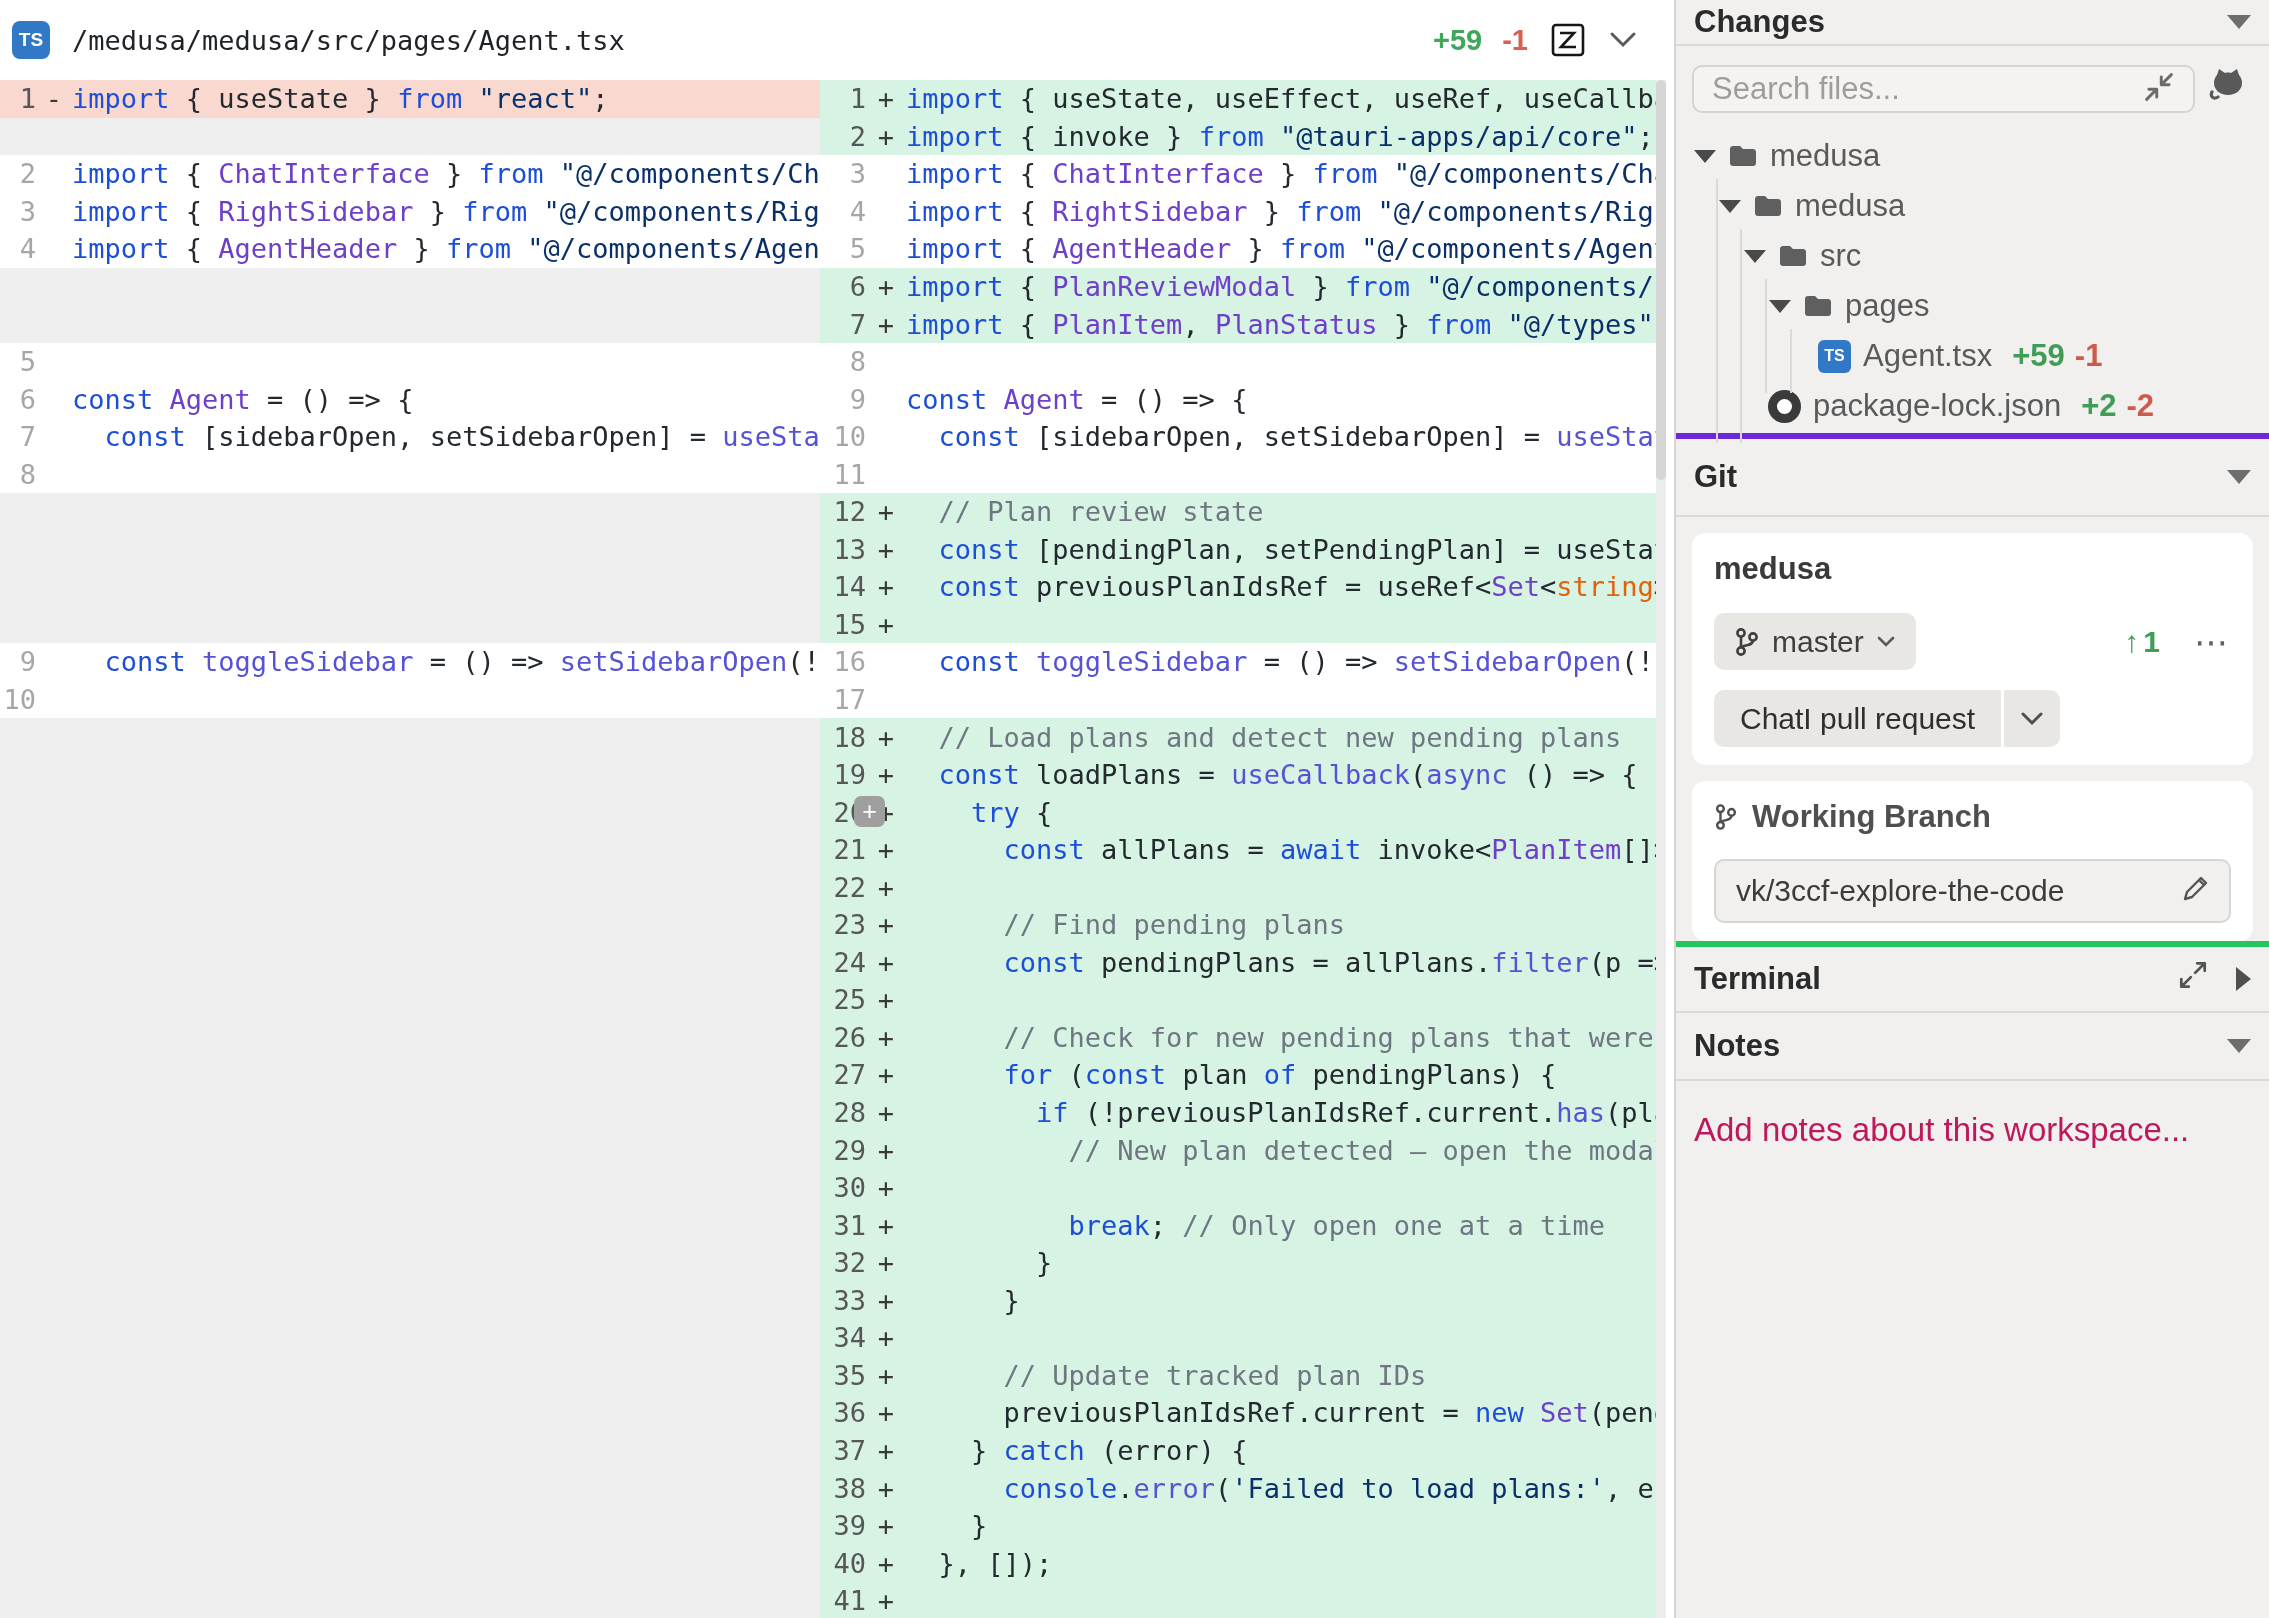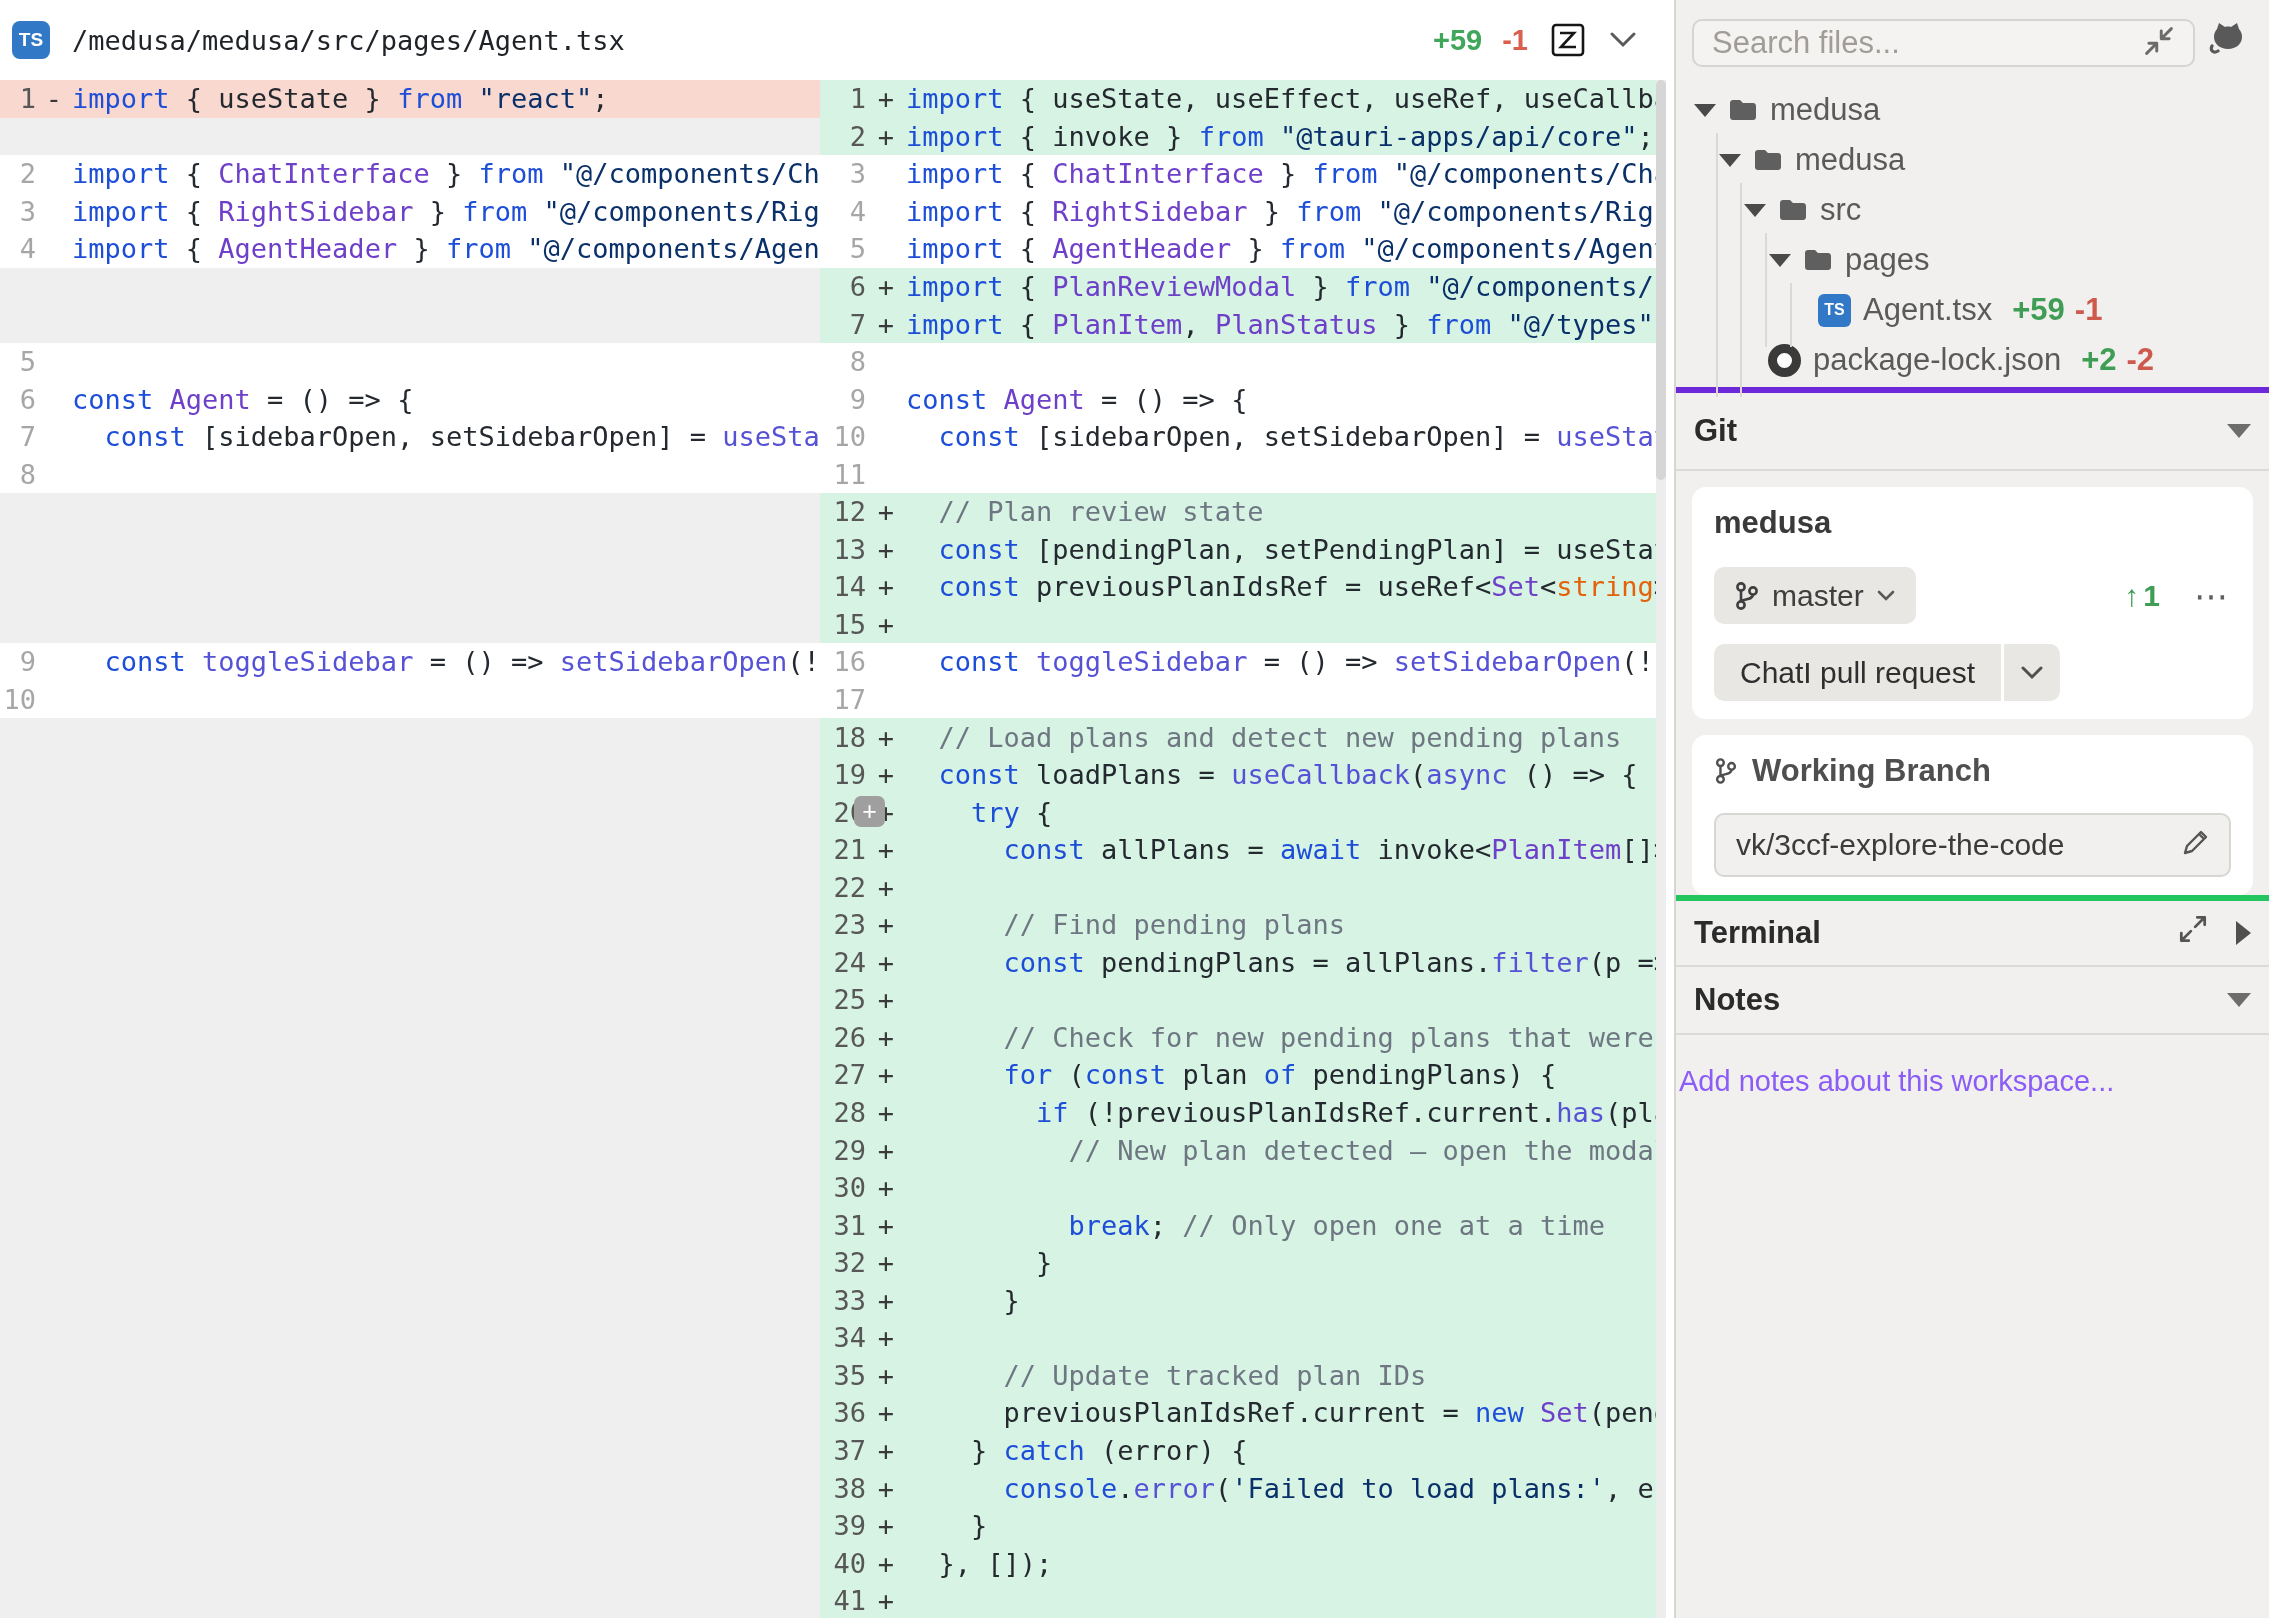--- a/index.html
+++ b/index.html
@@ -92,21 +92,21 @@
   .pr-main{height:57px;background:#e9e7e4;border-radius:10px 0 0 10px;display:flex;
            align-items:center;padding:0 26px;font-size:30px;color:#2f2f2f;}
   .pr-chev{height:57px;width:56px;background:#e9e7e4;border-radius:0 10px 10px 0;margin-left:3px;
            display:flex;align-items:center;justify-content:center;}
   .wb-title{display:flex;align-items:center;gap:14px;font-size:31px;font-weight:bold;color:#4f4f4f;}
   .wb-input{margin-top:24px;height:64px;border:2px solid #d8d6d3;border-radius:10px;
             background:#f2f0ee;display:flex;align-items:center;padding:0 18px;box-sizing:border-box;}
   .wb-input input{flex:1;border:none;background:transparent;outline:none;font-size:30px;
                   color:#3b3b3b;font-family:"Liberation Sans",sans-serif;}
   .term-icons{display:flex;align-items:center;gap:26px;}
-  .notes-body{padding:30px 3px;font-size:29px;color:#8b5cf6;flex:1;}
+  .notes-body{padding:30px 18px;font-size:33px;color:#be185d;flex:1;}
 </style>
 </head>
 <body>
 
 <div class="app">
 
   <div class="diff">
     <div class="diff-header">
       <div class="ts-badge">
         <span>TS</span>
@@ -193,20 +193,24 @@
           <div class="row add"><span class="num chg">41</span><span class="mark">+</span><pre class="codeline"></pre></div>
         </div>
     </div>
     <div class="scroll-track">
       <div class="scroll-thumb"></div>
     </div>
   </div>
 
   <div class="sidebar">
 
+    <div class="sec-head changes">
+      <span>Changes</span>
+      <span class="tri-down"></span>
+    </div>
 
     <div class="search-row">
       <div class="search-box">
         <input type="text" placeholder="Search files..." style="">
         <span>
           <svg width="36" height="36" viewBox="0 0 32 32" fill="none" stroke="#6b6b6b" stroke-width="2.6" stroke-linecap="round">
             <path d="M27 5 L18 14 M18 14 h7 M18 14 v-7"></path>
             <path d="M5 27 L14 18 M14 18 h-7 M14 18 v7"></path>
           </svg>
         </span>

